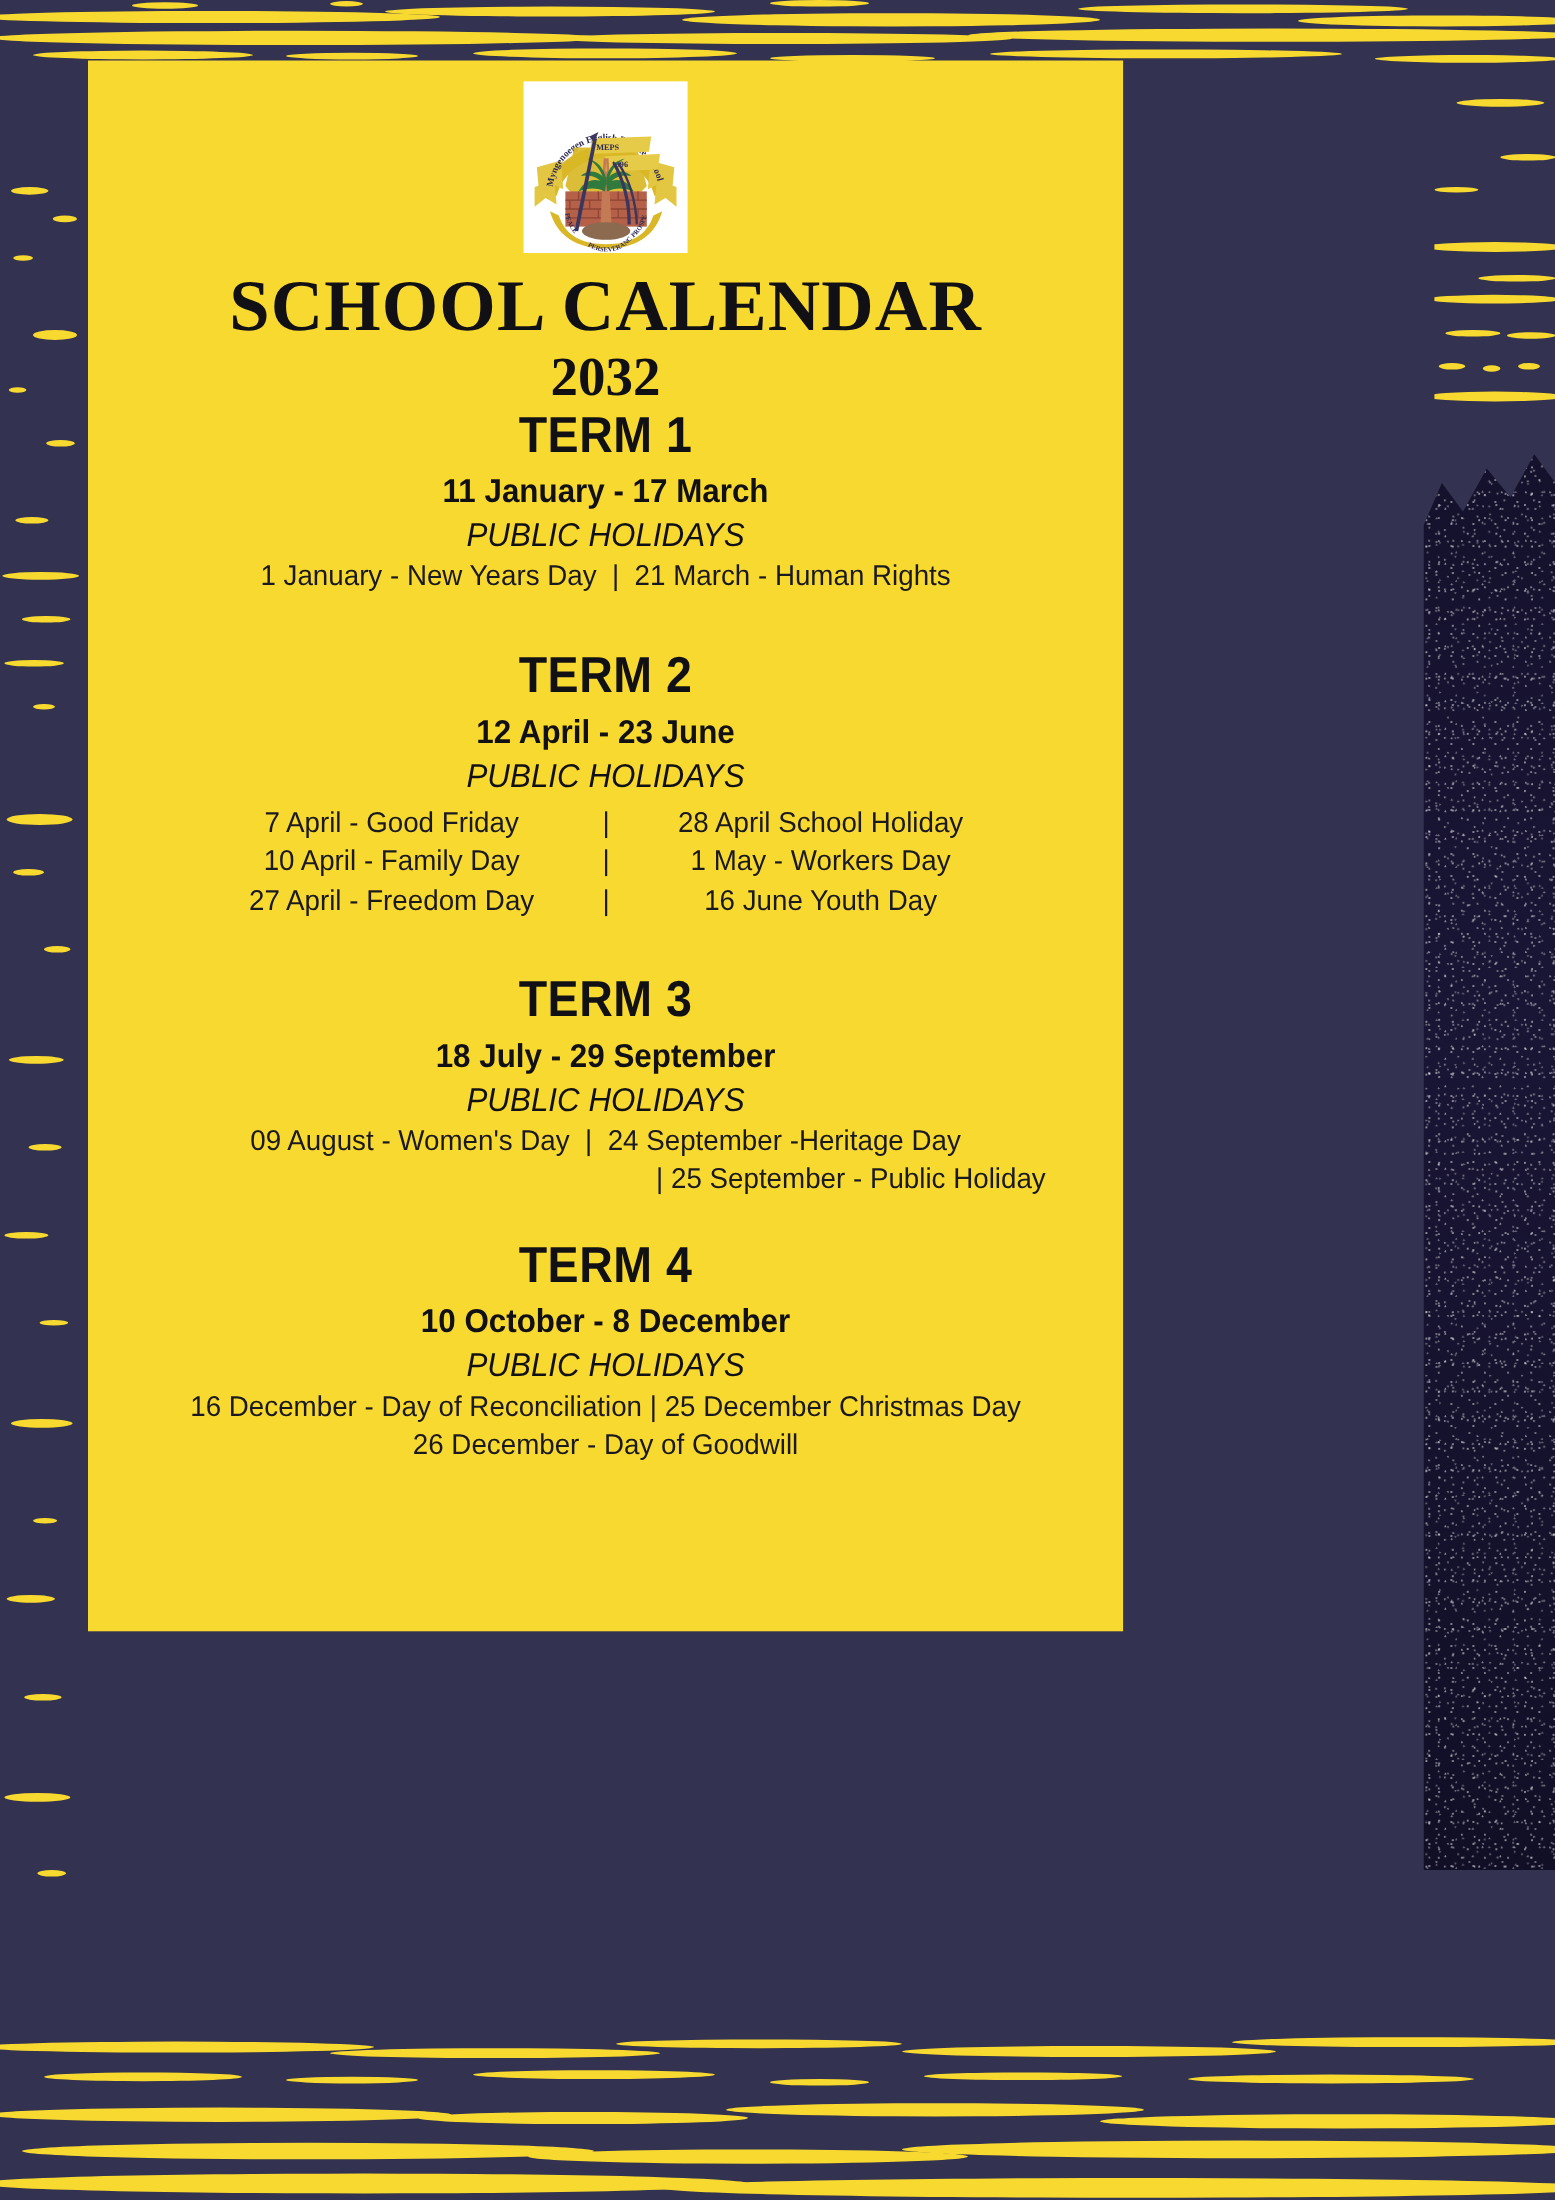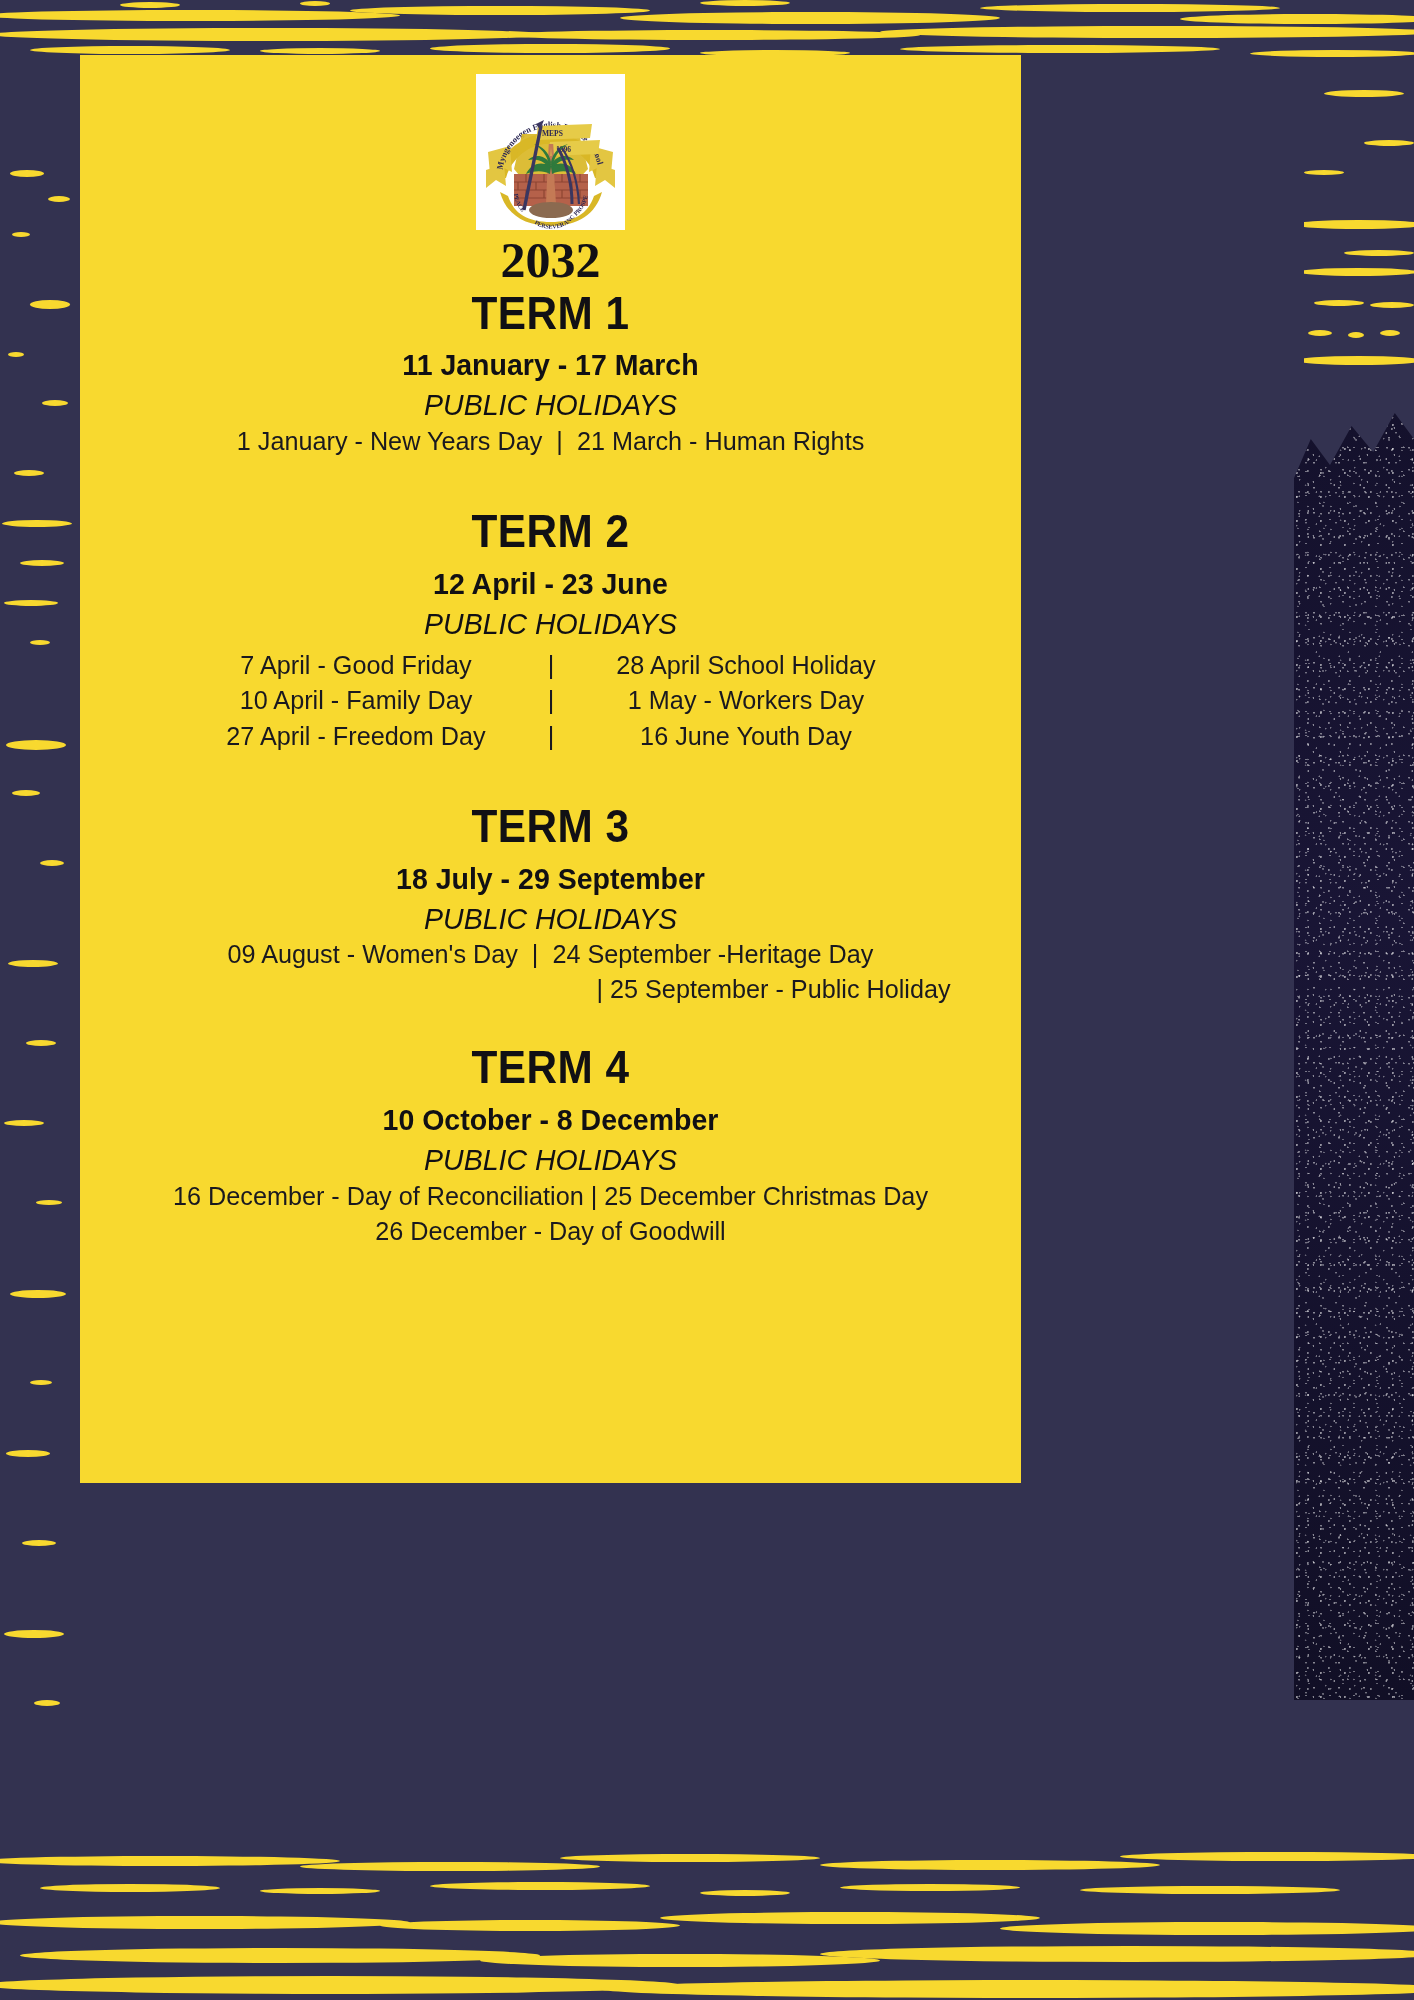--- a/index.html
+++ b/index.html
@@ -319,20 +319,21 @@
       </text>
       <text font-family="Liberation Serif, serif" font-size="6" font-weight="700" fill="#2B2754">
         <textPath href="#mottoC" startOffset="16%">PERSEVERANCE</textPath>
       </text>
       <text font-family="Liberation Serif, serif" font-size="6" font-weight="700" fill="#2B2754">
         <textPath href="#mottoR" startOffset="0%">PROSPERITY</textPath>
       </text>
     </svg>
   </div>
 
+  <div class="title">SCHOOL CALENDAR</div>
   <div class="year">2032</div>
 
   <div class="term-block">
     <div class="term-name">TERM 1</div>
     <div class="term-dates">11 January - 17 March</div>
     <div class="ph-label">PUBLIC HOLIDAYS</div>
     <div class="hol-line">1 January - New Years Day  |  21 March - Human Rights</div>
   </div>
 
   <div class="gap-lg"></div>

